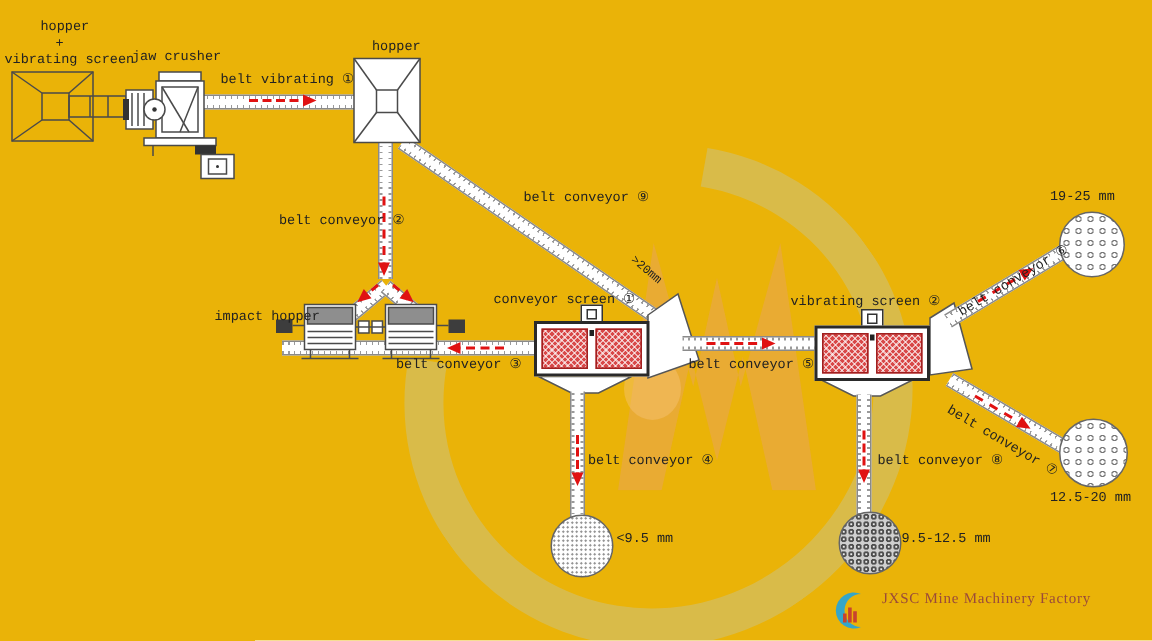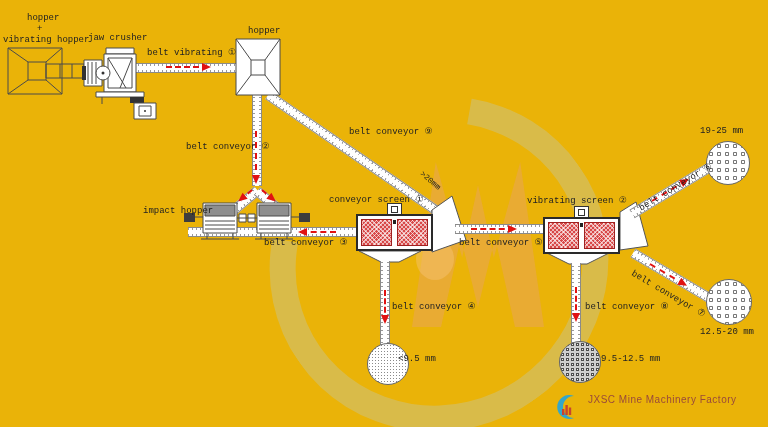--- a/index.html
+++ b/index.html
@@ -57,37 +57,37 @@
   .pile.pebble{background-image:radial-gradient(circle 2.6px at 50% 50%,#fff 1.1px,#777 1.2px 2.1px,transparent 2.2px);
                background-size:8px 8px;}
   .pile.dense{background-color:#cfcfcf;
               background-image:radial-gradient(circle 2.2px at 50% 50%,#eee .8px,#4d4d4d .9px 1.9px,transparent 2px);
               background-size:5px 5px;}
   .pile.sand{background-image:radial-gradient(circle 1px at 50% 50%,#8a8a8a .6px,transparent .8px);
              background-size:3px 3px;}
   
   .footer-text{position:absolute;left:588px;top:394px;z-index:4;color:var(--logo_text,#9a4a3a);}
   .footer-en{font-size:10px;line-height:11px;letter-spacing:.5px;
-             font-family:Liberation Sans, sans-serif;}
+             font-family:Liberation Serif, serif;}
   .footer-zh{font-size:14px;line-height:16px;font-weight:bold;letter-spacing:1px;
              font-family:"DejaVu Sans",sans-serif;}
   svg line,svg rect,svg circle,svg path,svg polygon{vector-effect:non-scaling-stroke;}
 </style>
 </head>
 <body>
 
 <div id="stage">
 
   <div class="wm wm-ring"></div>
   <div class="wm wm-m"></div>
   <div class="wm wm-dot"></div>
 
   <div class="lbl" style="left:27px;top:13px">hopper</div>
   <div class="lbl" style="left:37px;top:24px">+</div>
-  <div class="lbl" style="left:3px;top:35px">vibrating hopper</div>
+  <div class="lbl" style="left:3px;top:35px">vibrating screen</div>
   <svg class="abs" style="left:6px;top:42px;z-index:2" width="152" height="72" viewBox="0 0 152 72" fill="none" stroke="#4a4a4a" stroke-width="1">
     <rect x="2" y="6" width="54" height="46"></rect>
     <line x1="2" y1="6" x2="22" y2="20"></line>
       <line x1="56" y1="6" x2="40" y2="20"></line>
     <line x1="2" y1="52" x2="22" y2="38"></line>
       <line x1="56" y1="52" x2="40" y2="38"></line>
     <rect x="22" y="20" width="18" height="18"></rect>
     <rect x="40" y="22" width="38" height="14"></rect>
     <line x1="54" y1="22" x2="54" y2="36"></line>
       <line x1="66" y1="22" x2="66" y2="36"></line>
@@ -184,21 +184,21 @@
     <path d="M1,0 H63 L41,11 H23 Z"></path>
   </svg>
   <svg class="abs" style="left:428px;top:192px;z-index:2" width="42" height="62" viewBox="0 0 42 62" fill="#fff" stroke="#555" stroke-width="1">
     <polygon points="4,18 24,4 38,48 4,60"></polygon>
   </svg>
 
   <div class="lbl" style="left:392px;top:302px">belt conveyor ④</div>
   <div class="belt v" style="left:380px;top:261px;height:86px"></div>
   <div class="arr" style="left:385px;top:289px;width:31px;transform:rotate(90deg)"></div>
   <div class="pile sand" style="left:367px;top:343px;width:40px;height:40px"></div>
-  <div class="lbl" style="left:398px;top:354px">&lt;9.5 mm</div>
+  <div class="lbl" style="left:411px;top:354px">&lt;9.5 mm</div>
 
   <div class="lbl" style="left:459px;top:238px">belt conveyor ⑤</div>
   <div class="belt" style="left:455px;top:224px;width:92px"></div>
   <div class="arr" style="left:471px;top:228px;width:43px"></div>
 
   <div class="lbl" style="left:527px;top:196px">vibrating screen ②</div>
   <div class="motor" style="left:574px;top:206px"></div>
   <div class="screen" style="left:543px;top:217px;width:77px;height:37px">
     <div class="panel"></div>
     <div class="mid"></div>

